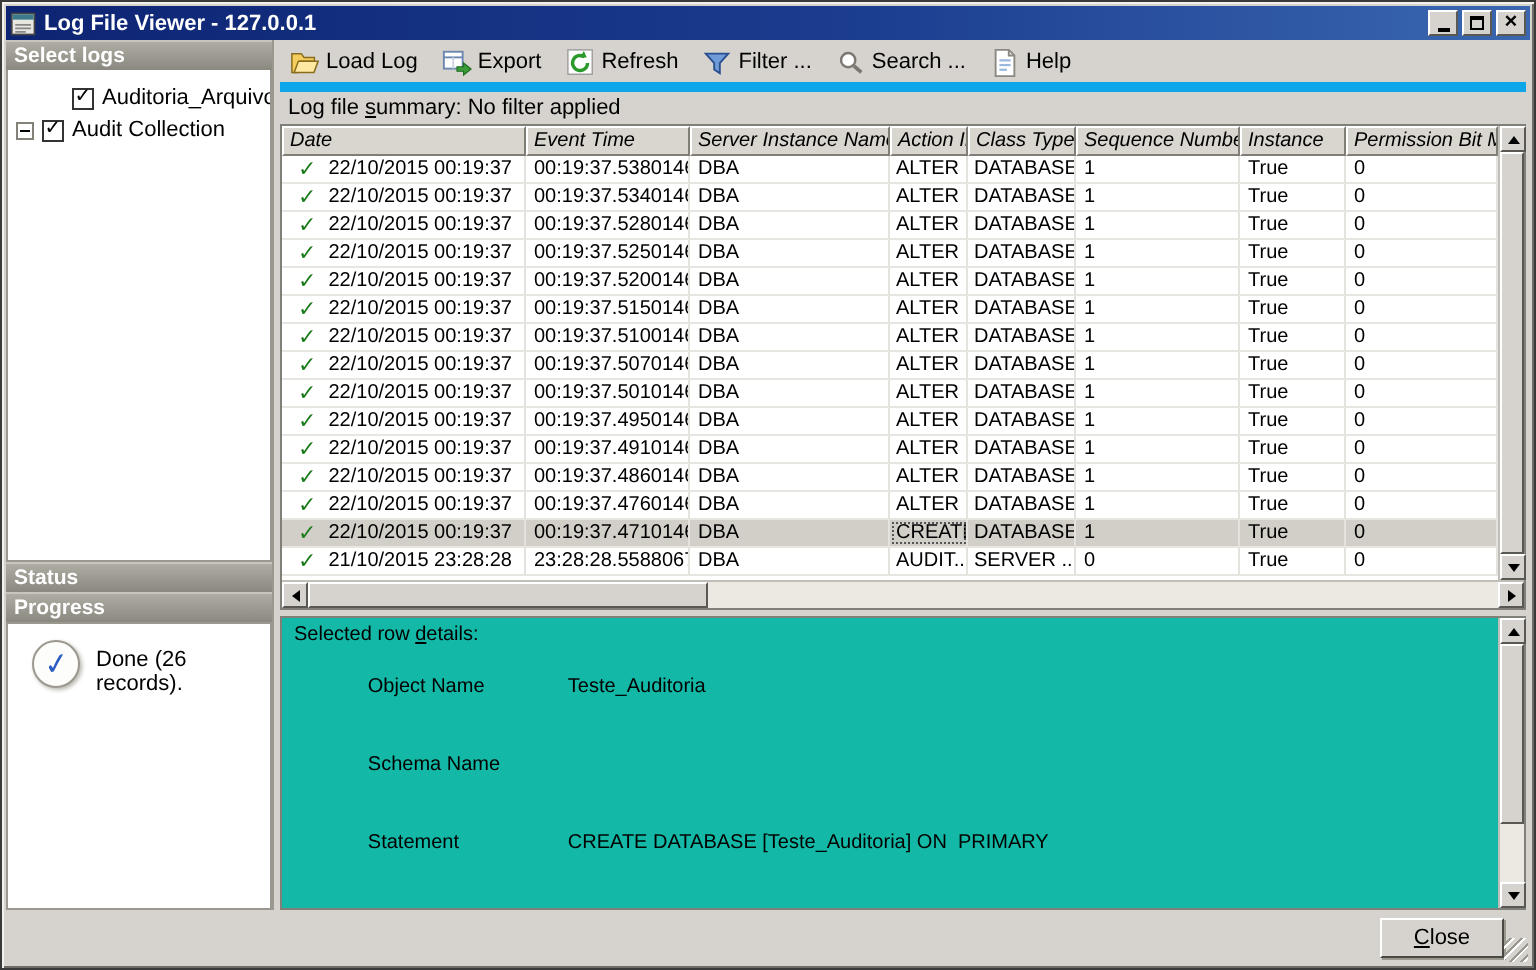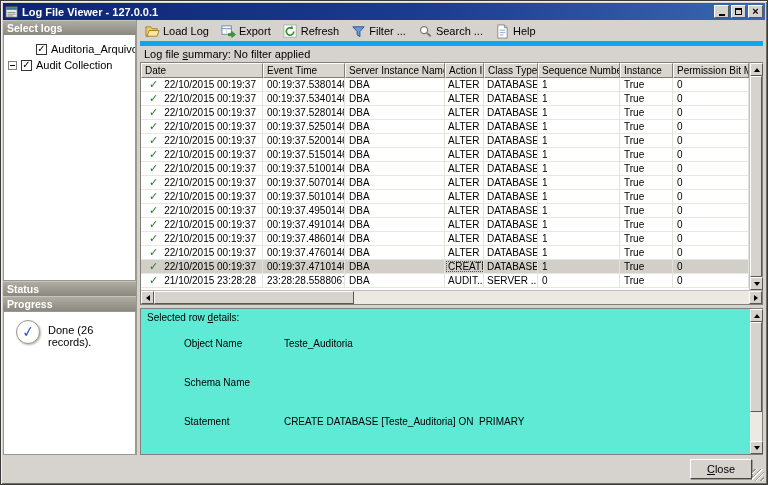--- a/index.html
+++ b/index.html
@@ -56,21 +56,21 @@
   
   .toolbar { flex:0 0 21px; display:flex; align-items:center; padding:2px 2px 1px 2px; border-bottom:5px solid #0ea5e9; }
   .tbtn { display:flex; align-items:center; height:18px; padding:0 5px 0 3px; margin-right:4px; cursor:pointer; }
   .tbtn svg { width:15px; height:15px; margin-right:3px; }
   .summarybar { flex:0 0 16px; padding:2px 4px 0 4px; white-space:nowrap; }
 
   
   .gridouter { flex:0 0 243px; border:1px solid #808078; background:#fff; display:flex; flex-direction:column; min-width:0; }
   .gridtop { flex:1; display:flex; min-height:0; }
   .gridmain { flex:1; display:flex; flex-direction:column; min-width:0; }
-  .ghead { flex:0 0 15px; display:flex; background:#000000; }
+  .ghead { flex:0 0 15px; display:flex; background:#000000;font-style:italic; }
   .hcell { border-top:1px solid #fff; border-left:1px solid #fff; border-right:1px solid #807e76; border-bottom:1px solid #807e76;
     padding:1px 3px; font-size:10px; white-space:nowrap; overflow:hidden; background:#d9d6cf; }
   .grid-rows { flex:1; overflow:hidden; background:#fff; }
   .grow { display:flex; height:14px; border-bottom:1px solid #e8e6e0; background:#fff; }
   .grow.selected { background:#d2cfc8; }
   .cell { font-size:10px; padding:1px 4px 0 4px; border-right:1px solid #e4e2dc; white-space:nowrap; overflow:hidden; }
   .c-date { flex:0 0 122px; position:relative; text-align:right; padding-right:6px; }
   .rowcheck::before { content:"✓"; color:#1c7c1c; font-weight:bold; position:absolute; left:8px; top:0; font-size:11px; }
   .c-time { flex:0 0 82px; }
   .c-server { flex:0 0 100px; }
@@ -92,21 +92,21 @@
   .vscroll.partial .strack { flex:1; }
   .hscroll .sthumb { flex:0 0 200px; height:13px; }
   .hscroll .strack { flex:1; }
   .tri-up { width:0; height:0; border-left:3px solid transparent; border-right:3px solid transparent; border-bottom:4px solid #000; }
   .tri-dn { width:0; height:0; border-left:3px solid transparent; border-right:3px solid transparent; border-top:4px solid #000; }
   .tri-lf { width:0; height:0; border-top:3px solid transparent; border-bottom:3px solid transparent; border-right:4px solid #000; }
   .tri-rt { width:0; height:0; border-top:3px solid transparent; border-bottom:3px solid transparent; border-left:4px solid #000; }
 
   
   .detailsgap { flex:0 0 3px; }
-  .details { flex:1; border:1px solid #808078; background:#5eead4; display:flex; min-height:0; }
+  .details { flex:1; border:1px solid #808078; background:#14b8a6; display:flex; min-height:0; }
   .dtext { flex:1; padding:2px 0 0 4px; overflow:hidden; min-width:0; }
   .dline, .dtitle { font-size:10px; line-height:13px; white-space:pre; overflow:hidden; }
   .dtitle { padding-left:2px; }
   .dlbl { display:inline-block; width:100px; }
   .dline:nth-child(8) .dlbl, .dline:nth-child(9) .dlbl { width:66px; }
 
   
   .footer { flex:0 0 27px; display:flex; align-items:center; justify-content:flex-end; padding-right:13px; position:relative; }
   .closebtn { width:62px; height:20px; background:#d6d3ce; border:1px solid; border-color:#fff #4a4843 #4a4843 #fff;
     box-shadow:1px 1px 0 #9a988f; font-size:11px; font-family:inherit; cursor:pointer; }

